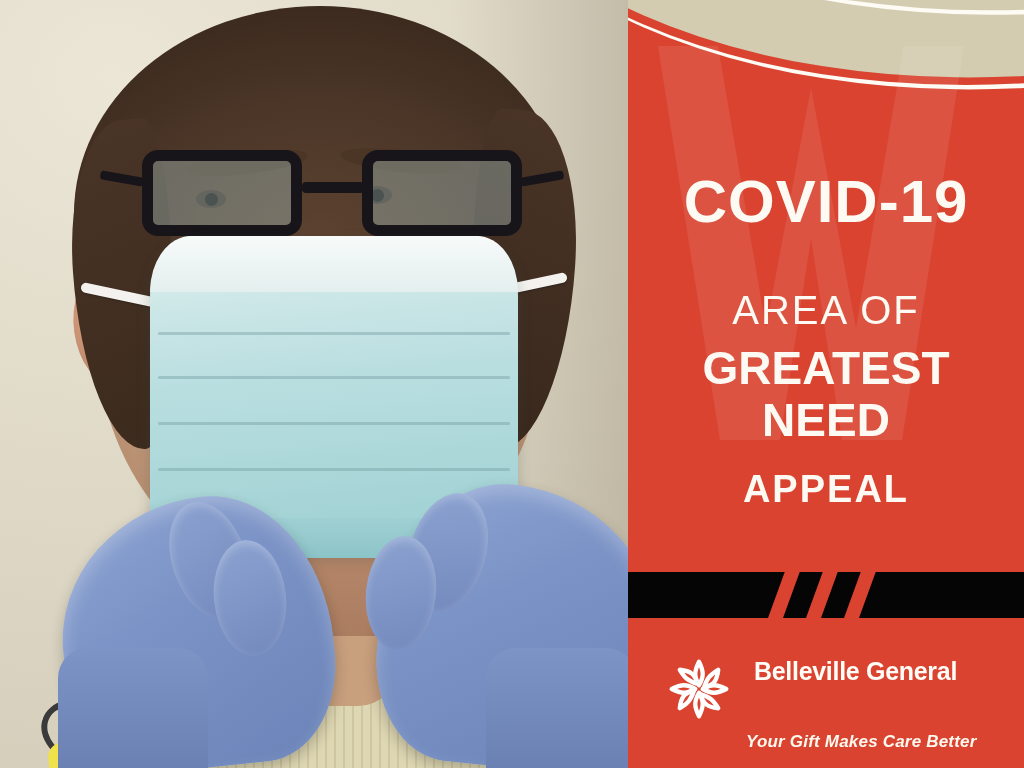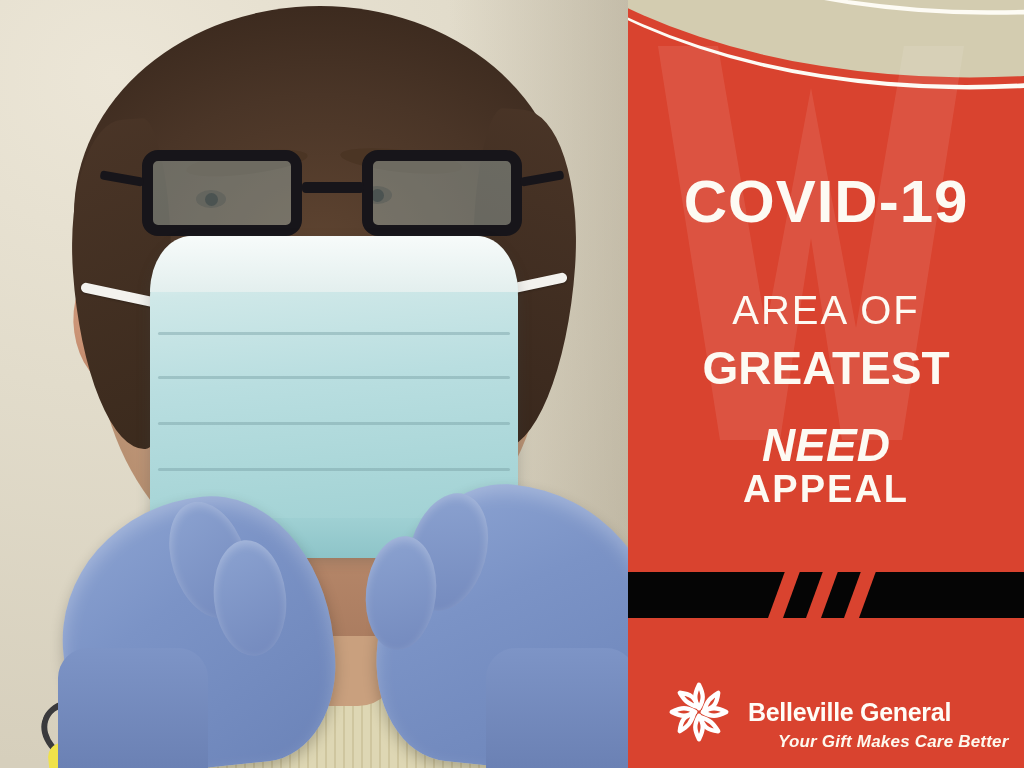--- a/index.html
+++ b/index.html
@@ -126,41 +126,41 @@
          opacity:.16;}
   .watermark svg{width:100%;height:100%;display:block;}
 
   .panel-text{position:absolute;left:0;top:0;width:396px;text-align:center;color:#fdfaf3;}
   .t-covid{position:absolute;top:172px;width:100%;font-size:60px;font-weight:bold;
         letter-spacing:1px;line-height:1;}
   .t-area{position:absolute;top:290px;width:100%;font-size:40px;font-weight:300;
         letter-spacing:2px;line-height:1;}
   .t-greatest{position:absolute;top:345px;width:100%;font-size:46px;font-weight:bold;
         letter-spacing:0px;line-height:1;}
-  .t-need{position:absolute;top:422px;width:100%;font-size:46px;font-weight:bold;
-        line-height:1;font-style:italic;}
+  .t-need{position:absolute;top:397px;width:100%;font-size:46px;font-weight:bold;
+        line-height:1;}
   .t-appeal{position:absolute;top:470px;width:100%;font-size:38px;font-weight:700;
         letter-spacing:2px;line-height:1;}
 
   
   .bar{position:absolute;left:628px;top:572px;width:396px;height:46px;background:#050505;
        overflow:hidden;}
   .slash{position:absolute;top:-8px;width:15px;height:64px;background:#d9432f;
         transform:skewX(-20deg);}
   .s1{left:148px;} .s2{left:186px;} .s3{left:224px;}
 
   
   .logo{position:absolute;left:628px;top:648px;width:396px;height:120px;}
-  .logo-row{position:absolute;left:40px;top:10px;display:flex;align-items:center;gap:18px;margin-top:23px;}
+  .logo-row{position:absolute;left:40px;top:10px;display:flex;align-items:flex-start;gap:24px;}
   .flower{width:62px;height:62px;flex:0 0 auto;}
   .flower svg{width:100%;height:100%;display:block;}
   .logo-name{color:#fffdf7;font-weight:bold;font-size:25px;line-height:1.05;
         letter-spacing:-.3px;white-space:nowrap;}
   .tagline{position:absolute;left:118px;top:84px;color:#fdf8ee;font-style:italic;
-        font-weight:bold;font-size:17px;letter-spacing:.2px;white-space:nowrap;margin-left:32px;}
+        font-weight:bold;font-size:17px;letter-spacing:.2px;white-space:nowrap;}
 </style>
 </head>
 <body>
 
 <div class="poster" style="--red: #d9432f;">
 
   <div class="photo">
     <div class="wall"></div>
     <div class="wall-shadow"></div>
 

